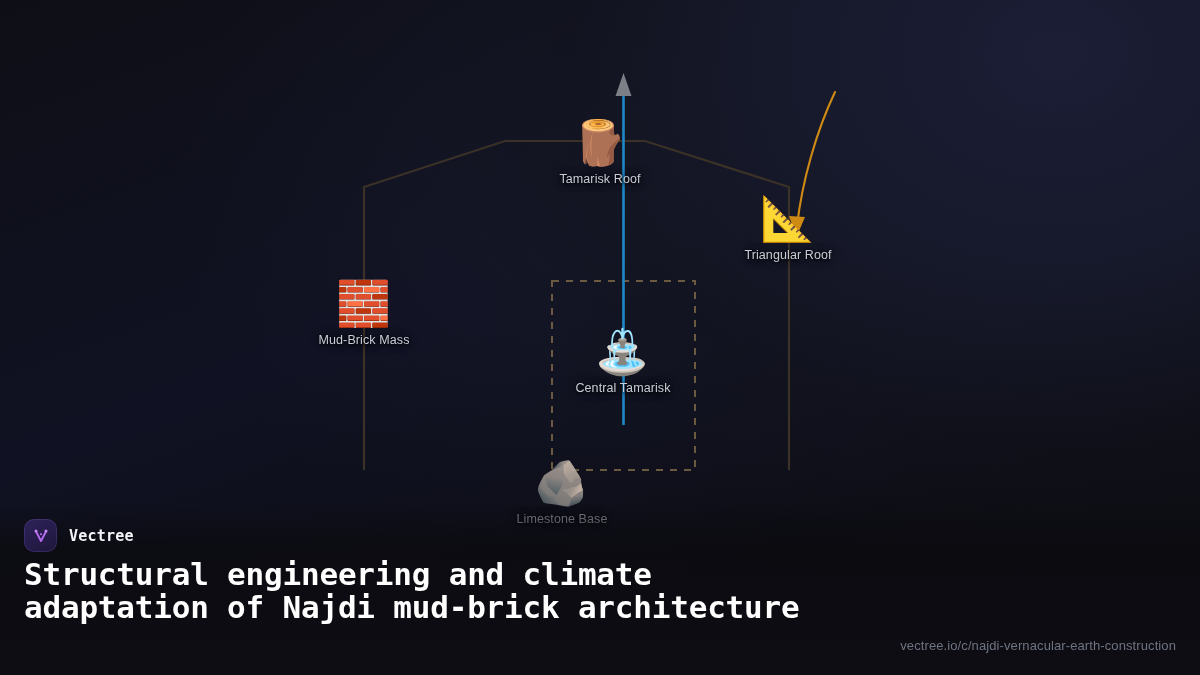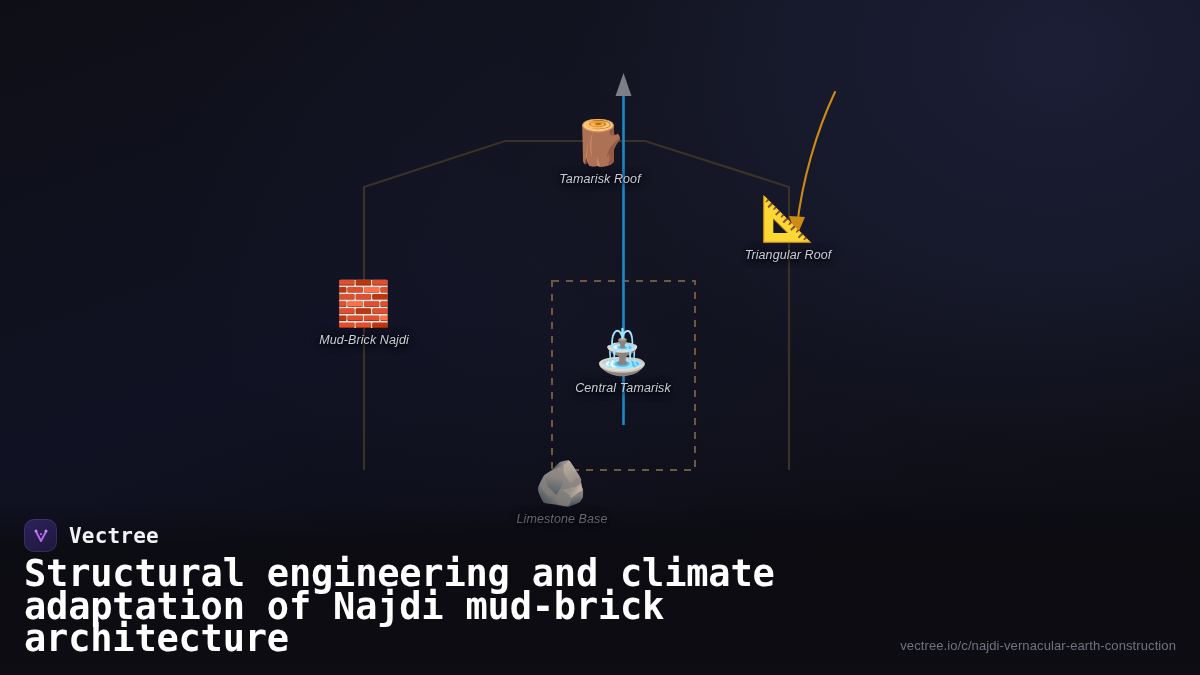--- a/index.html
+++ b/index.html
@@ -47,21 +47,20 @@
     justify-content: center;
     user-select: none;
   }
   .node-label {
     font-size: 12.5px;
     color: #c9ced6;
     letter-spacing: 0.1px;
     text-align: center;
     white-space: nowrap;
     text-shadow: 0 1px 3px rgba(0,0,0,0.95), 0 0 10px rgba(0,0,0,0.9);
-    font-style: italic;
   }
   .node.dim .node-label { color: #878c96; }
   .node.dim .node-emoji { opacity: 0.95; }
 
   
   .footer {
     position: absolute;
     left: 0;
     right: 0;
     bottom: 0;
@@ -83,32 +82,32 @@
     height: 33px;
     border-radius: 10px;
     background: linear-gradient(150deg, #2d2257 0%, #261c4a 55%, #1d1638 100%);
     box-shadow: 0 0 0 1px rgba(130,100,210,0.22) inset;
     display: flex;
     align-items: center;
     justify-content: center;
   }
   .brand-name {
     font-family: "DejaVu Sans Mono", "Liberation Mono", monospace;
-    font-size: 21px;
+    font-size: 15px;
     font-weight: bold;
     color: #f2f3f6;
     letter-spacing: 0.2px;
   }
   .headline {
     position: absolute;
     left: 24px;
     top: 55px;
     width: 800px;
     font-family: "DejaVu Sans Mono", "Liberation Mono", monospace;
-    font-size: 37px;
+    font-size: 31px;
     font-weight: bold;
     line-height: 32.5px;
     color: #ffffff;
     letter-spacing: -0.2px;
   }
   .url {
     position: absolute;
     right: 24px;
     bottom: 22px;
     font-family: Liberation Sans, sans-serif;
@@ -141,21 +140,21 @@
     <div class="node-label">Tamarisk Roof</div>
   </div>
 
   <div class="node" style="left:788px; top:228px;">
     <div class="node-emoji">📐</div>
     <div class="node-label">Triangular Roof</div>
   </div>
 
   <div class="node" style="left:364px; top:313px;">
     <div class="node-emoji">🧱</div>
-    <div class="node-label">Mud-Brick Najdi</div>
+    <div class="node-label">Mud-Brick Mass</div>
   </div>
 
   <div class="node" style="left:623px; top:361px;">
     <div class="node-emoji">⛲</div>
     <div class="node-label">Central Tamarisk</div>
   </div>
 
   <div class="node dim" style="left:562px; top:492px;">
     <div class="node-emoji">🪨</div>
     <div class="node-label">Limestone Base</div>

